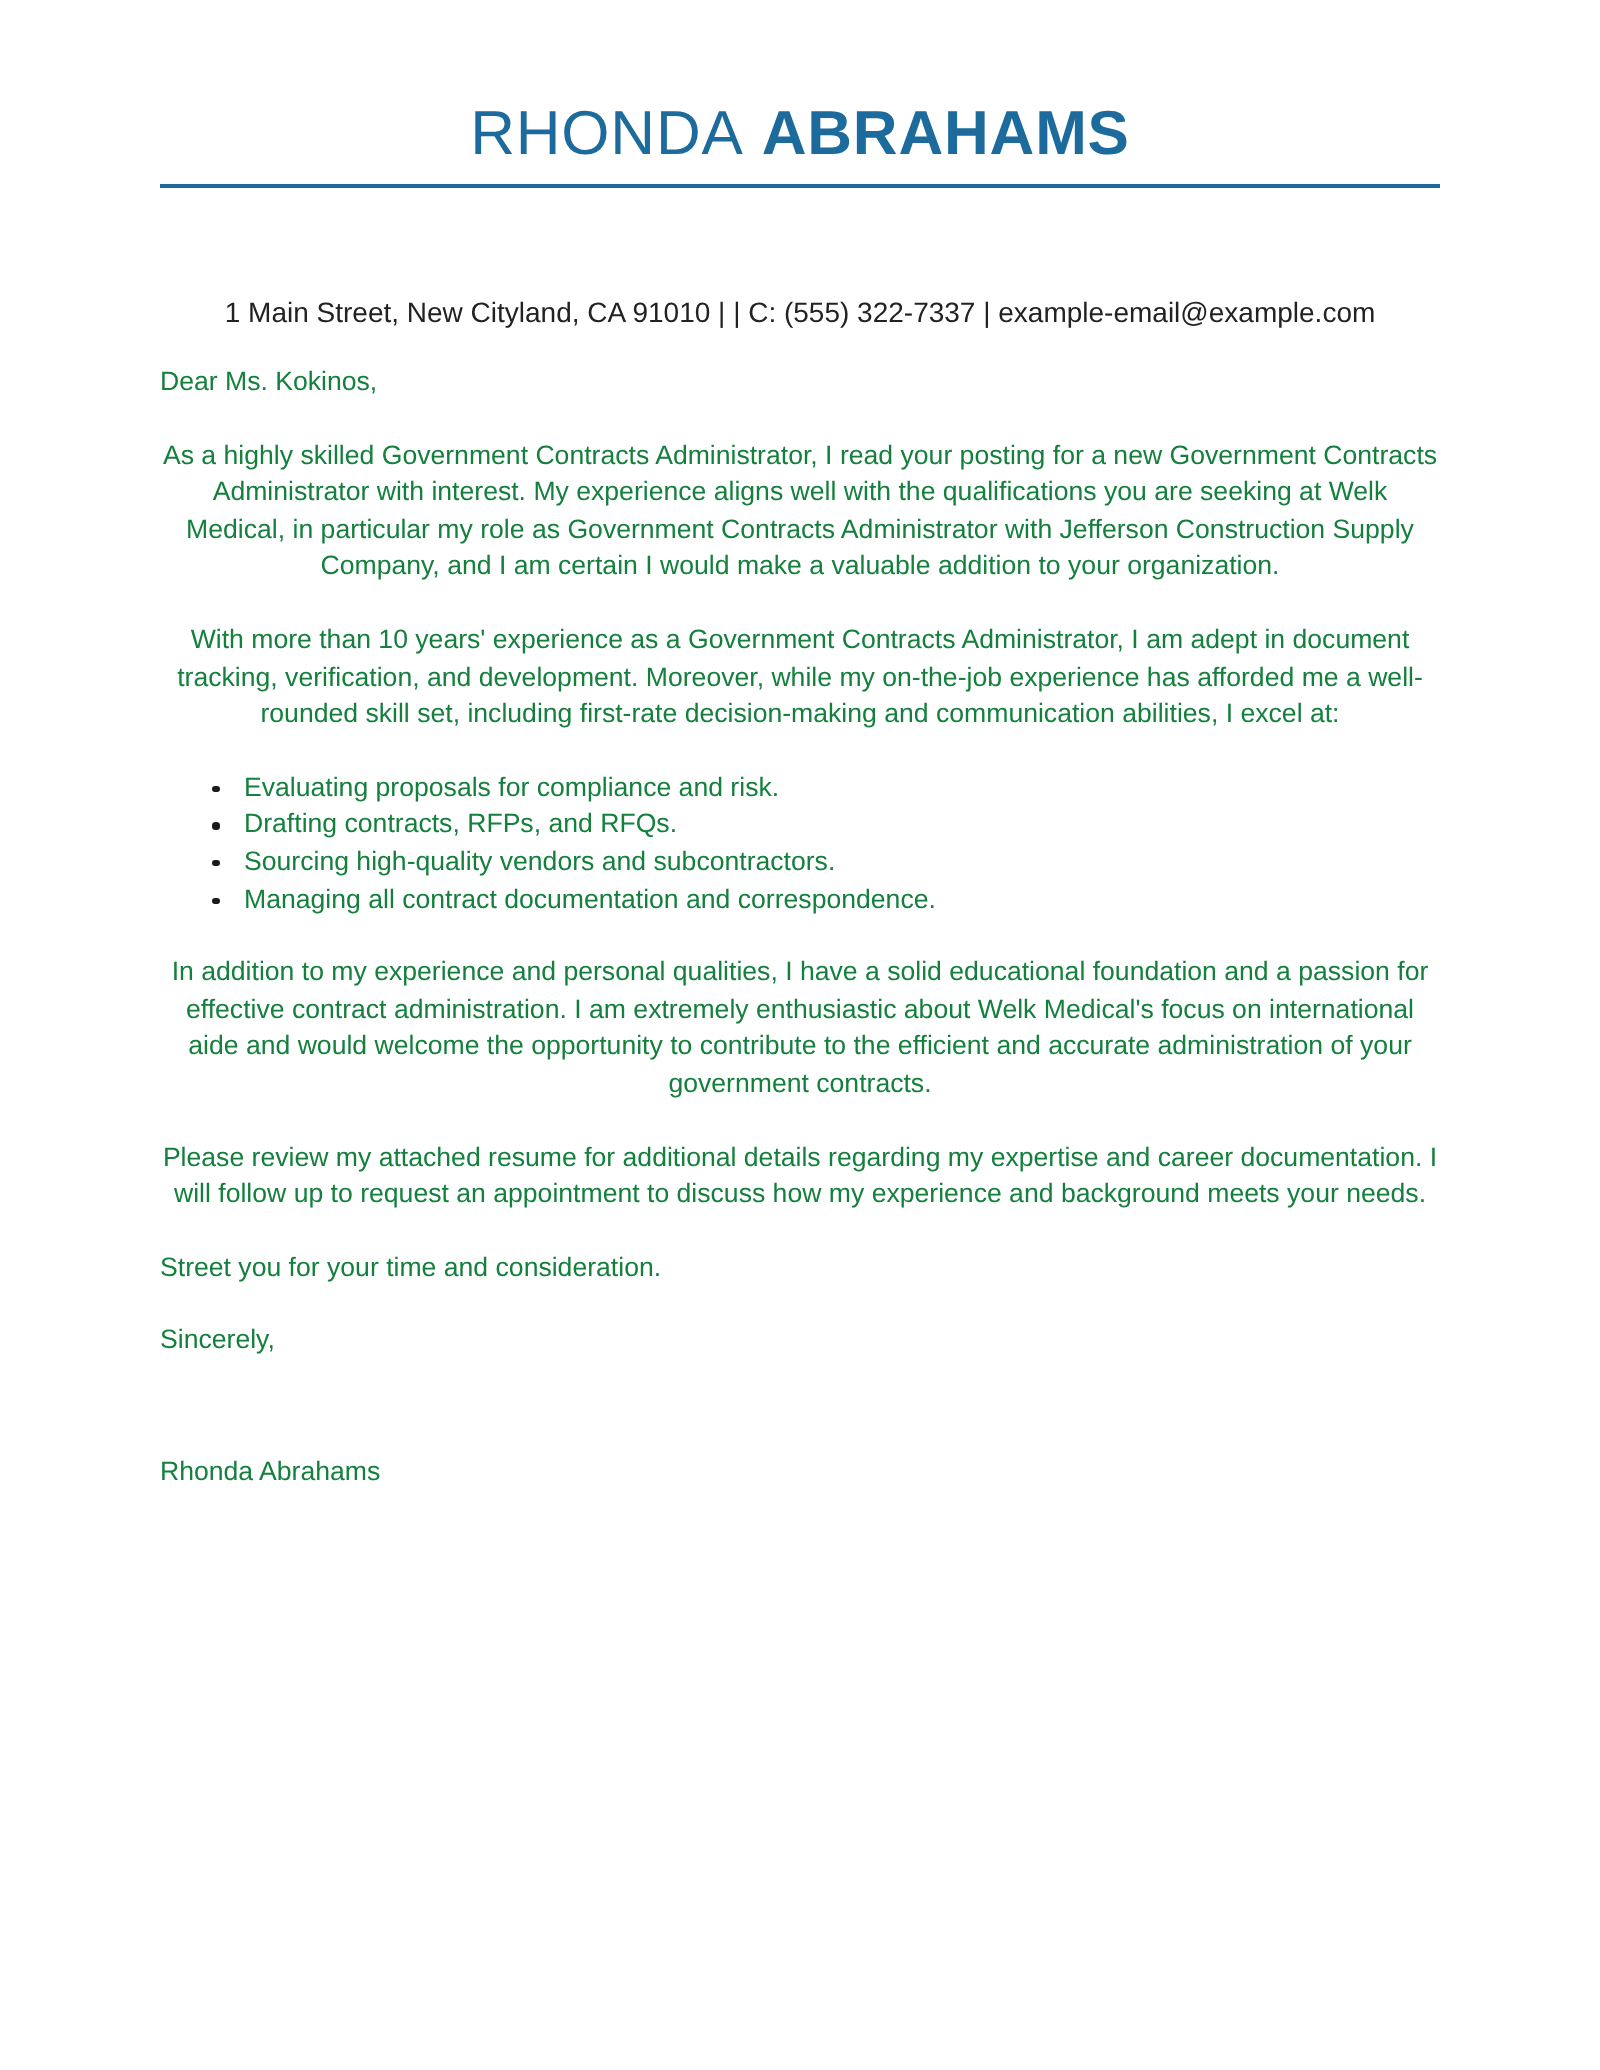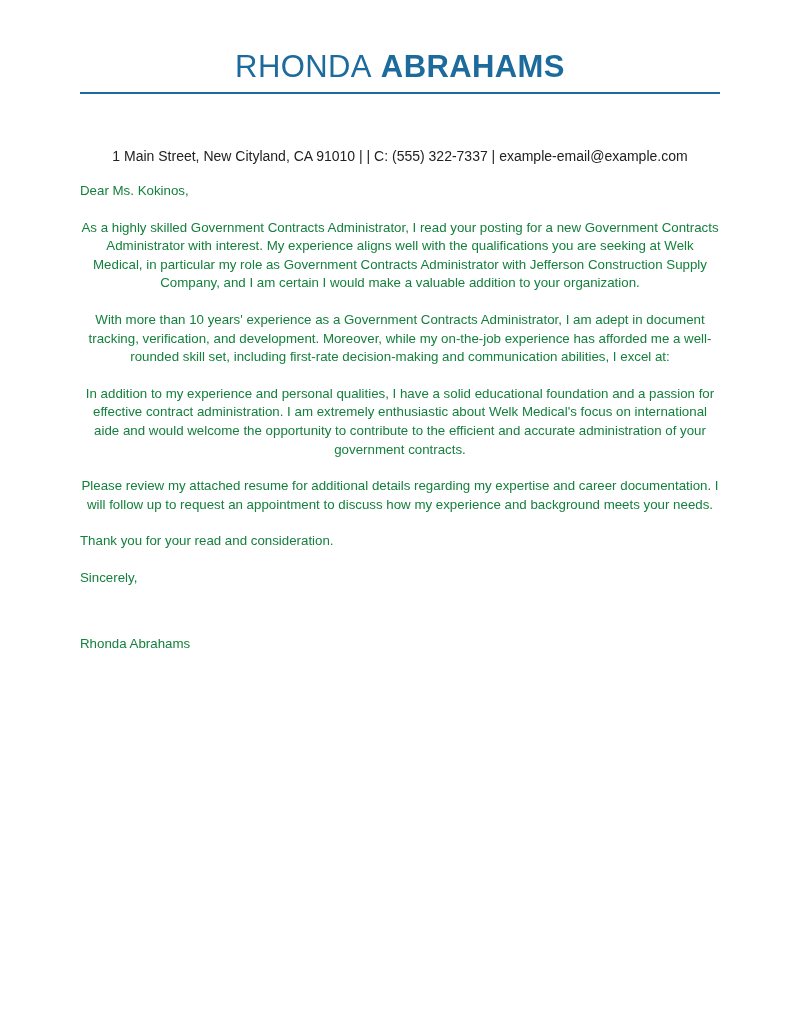--- a/index.html
+++ b/index.html
@@ -118,26 +118,32 @@
   </header>
 
   <main class="letter-body">
 
     <p class="salutation">Dear Ms. Kokinos,</p>
 
     <p class="para">As a highly skilled Government Contracts Administrator, I read your posting for a new Government Contracts Administrator with interest. My experience aligns well with the qualifications you are seeking at Welk Medical, in particular my role as Government Contracts Administrator with Jefferson Construction Supply Company, and I am certain I would make a valuable addition to your organization.</p>
 
     <p class="para">With more than 10 years' experience as a Government Contracts Administrator, I am adept in document tracking, verification, and development. Moreover, while my on-the-job experience has afforded me a well-rounded skill set, including first-rate decision-making and communication abilities, I excel at:</p>
 
+    <ul class="bullet-list">
+      <li>Evaluating proposals for compliance and risk.</li>
+      <li>Drafting contracts, RFPs, and RFQs.</li>
+      <li>Sourcing high-quality vendors and subcontractors.</li>
+      <li>Managing all contract documentation and correspondence.</li>
+    </ul>
 
     <p class="para">In addition to my experience and personal qualities, I have a solid educational foundation and a passion for effective contract administration. I am extremely enthusiastic about Welk Medical's focus on international aide and would welcome the opportunity to contribute to the efficient and accurate administration of your government contracts.</p>
 
     <p class="para">Please review my attached resume for additional details regarding my expertise and career documentation. I will follow up to request an appointment to discuss how my experience and background meets your needs.</p>
 
-    <p class="closing">Thank you for your read and consideration.</p>
+    <p class="closing">Street you for your time and consideration.</p>
 
     <p class="signoff">Sincerely,</p>
 
     <p class="signature-name">Rhonda Abrahams</p>
 
   </main>
 
 </div>
 
 </body></html>

